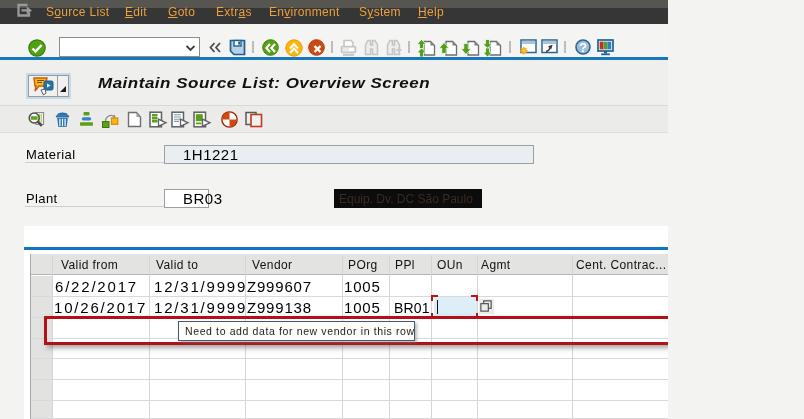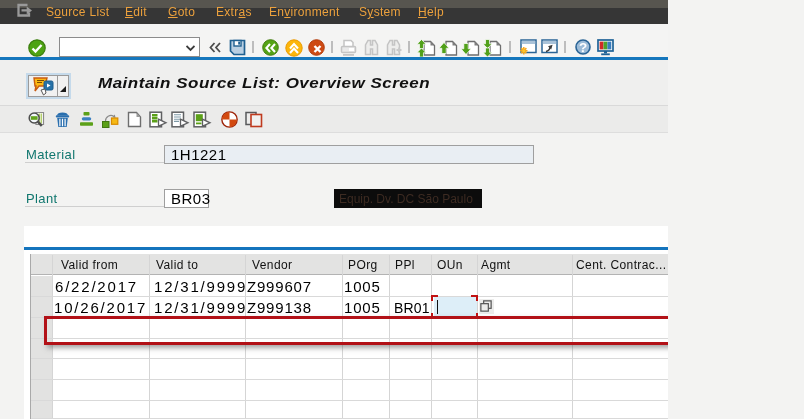--- a/index.html
+++ b/index.html
@@ -18,23 +18,23 @@
 
 #titlerow{top:60px;left:0;width:804px;height:46px;background:#efefee;border-bottom:1px solid #d9d9d9}
 #svobtn{top:75px;left:28px;width:41px;height:22px;background:#f1f1f1;border:1px solid #9a9a9a;box-shadow:0 0 0 2px #c5daeb}
 #svobtn .dd{position:absolute;right:10px;top:0;width:1px;height:20px;background:#9a9a9a}
 #svobtn .tri{position:absolute;right:2px;bottom:4px;width:0;height:0;border-left:6px solid transparent;border-bottom:6px solid #1a1a1a}
 #title{top:75px;left:98px;font-size:17px;font-weight:bold;font-style:italic;color:#101010;letter-spacing:.5px;transform:scaleY(.88);transform-origin:top}
 
 #apptb{top:106px;left:0;width:804px;height:27px;background:#ebebea;border-bottom:1px solid #dddddd}
 .aicon{top:111px}
 
-.lbl{font-size:13px;color:#0f766e;letter-spacing:.4px}
+.lbl{font-size:13px;color:#000000;letter-spacing:.4px}
 .lblline{height:1px;background:#cfcfcf;left:25px;width:139px}
-.field{border:1px solid #9f9f9f;font-size:15px;letter-spacing:.5px;color:#000;padding-left:6px;display:flex;align-items:center}
+.field{border:1px solid #9f9f9f;font-size:15px;letter-spacing:.5px;color:#000;padding-left:18px;display:flex;align-items:center}
 #fMat{top:145px;left:164px;width:370px;height:19px;background:#e9eef3}
 #fPlant{top:189px;left:164px;width:45px;height:19px;background:#fff}
 .blackbox{background:#0c0c0c;display:flex;align-items:center;padding-left:5px;font-size:12px;white-space:nowrap}
 #bb1{top:168px;left:165px;width:103px;height:16px;color:#2c2c2c}
 #bb2{top:189px;left:334px;width:148px;height:19px;color:#3d2b22}
 
 #secbox{top:226px;left:24px;width:769px;height:193px;background:#fff;border-right:1px solid #c6c6c6}
 #seclbl{top:233px;left:28px;font-size:12px;color:#111}
 #secline{top:247px;left:24px;width:769px;height:3px;background:#1474bd}
 
@@ -342,12 +342,13 @@
     <div class="abs" style="top:261px;left:770px;width:3px;height:10px;background:#a8c4e0"></div>
     <div class="abs" style="top:261px;left:770px;width:3px;height:3px;background:#2d5d9e"></div>
 <div class="abs" style="top:281px;left:762px"><svg width="10" height="9" viewBox="0 0 10 9">
         <path d="M1 7l4-5 4 5" stroke="#3c3c3c" stroke-width="2" fill="none"></path>
       </svg></div>
 <div class="abs" style="top:299px;left:762px"><svg width="10" height="9" viewBox="0 0 10 9">
         <path d="M1 2l4 5 4-5" stroke="#3c3c3c" stroke-width="2" fill="none"></path>
       </svg></div>
 
 <div class="abs" id="redrect"></div>
+<div class="abs" id="tooltip">Need to add data for new vendor in this row</div>
 </div>
 </body></html>

